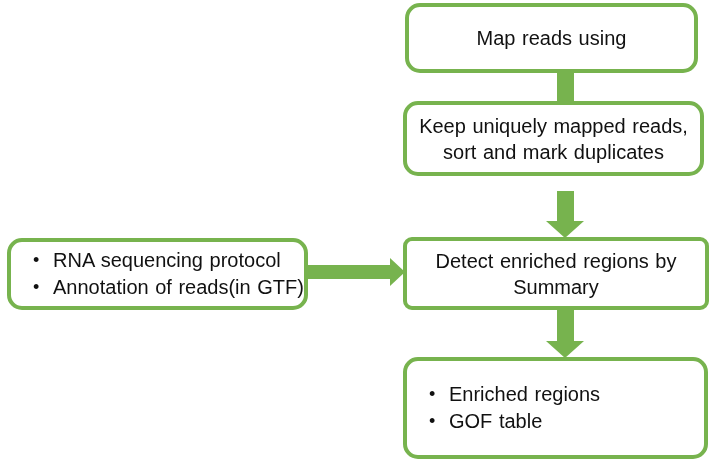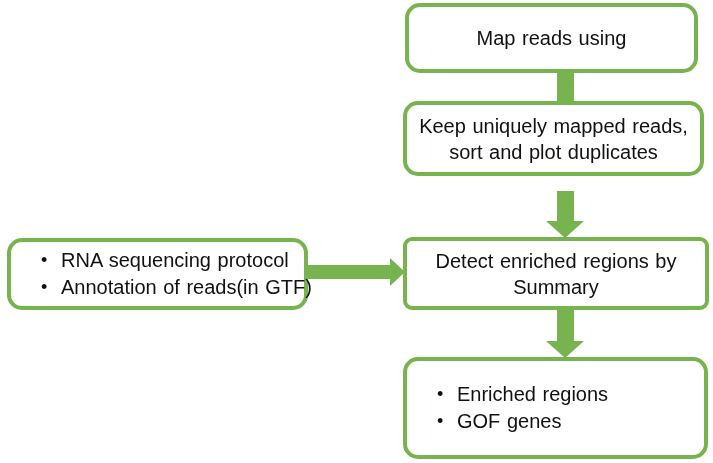--- a/index.html
+++ b/index.html
@@ -34,21 +34,21 @@
     text-align: center;
   }
   .box.center .line { white-space: nowrap; }
   .box.bullets {
     display: flex;
     flex-direction: column;
     justify-content: center;
   }
   ul.bullet-list {
     list-style: none;
-    margin: 12px;
+    margin: 4px;
     padding: 0;
   }
   ul.bullet-list li {
     position: relative;
     padding-left: 38px;
     line-height: 27px;
     white-space: nowrap;
   }
   ul.bullet-list li::before {
     content: "\2022";
@@ -103,21 +103,21 @@
     <span class="line">Map reads using</span>
   </div>
 
   <div class="arrow-v" id="arrow-1">
     <div class="stem"></div>
     <div class="head"></div>
   </div>
 
   <div class="box center" id="box-keep">
     <span class="line">Keep uniquely mapped reads,</span>
-    <span class="line">sort and plot duplicates</span>
+    <span class="line">sort and mark duplicates</span>
   </div>
 
   <div class="arrow-v" id="arrow-2">
     <div class="stem"></div>
     <div class="head"></div>
   </div>
 
   <div class="box bullets" id="box-inputs">
     <ul class="bullet-list">
       <li>RNA sequencing protocol</li>
@@ -136,17 +136,17 @@
   </div>
 
   <div class="arrow-v" id="arrow-3">
     <div class="stem"></div>
     <div class="head"></div>
   </div>
 
   <div class="box bullets" id="box-outputs">
     <ul class="bullet-list">
       <li>Enriched regions</li>
-      <li>GOF genes</li>
+      <li>GOF table</li>
     </ul>
   </div>
 
 </div>
 
 </body></html>

